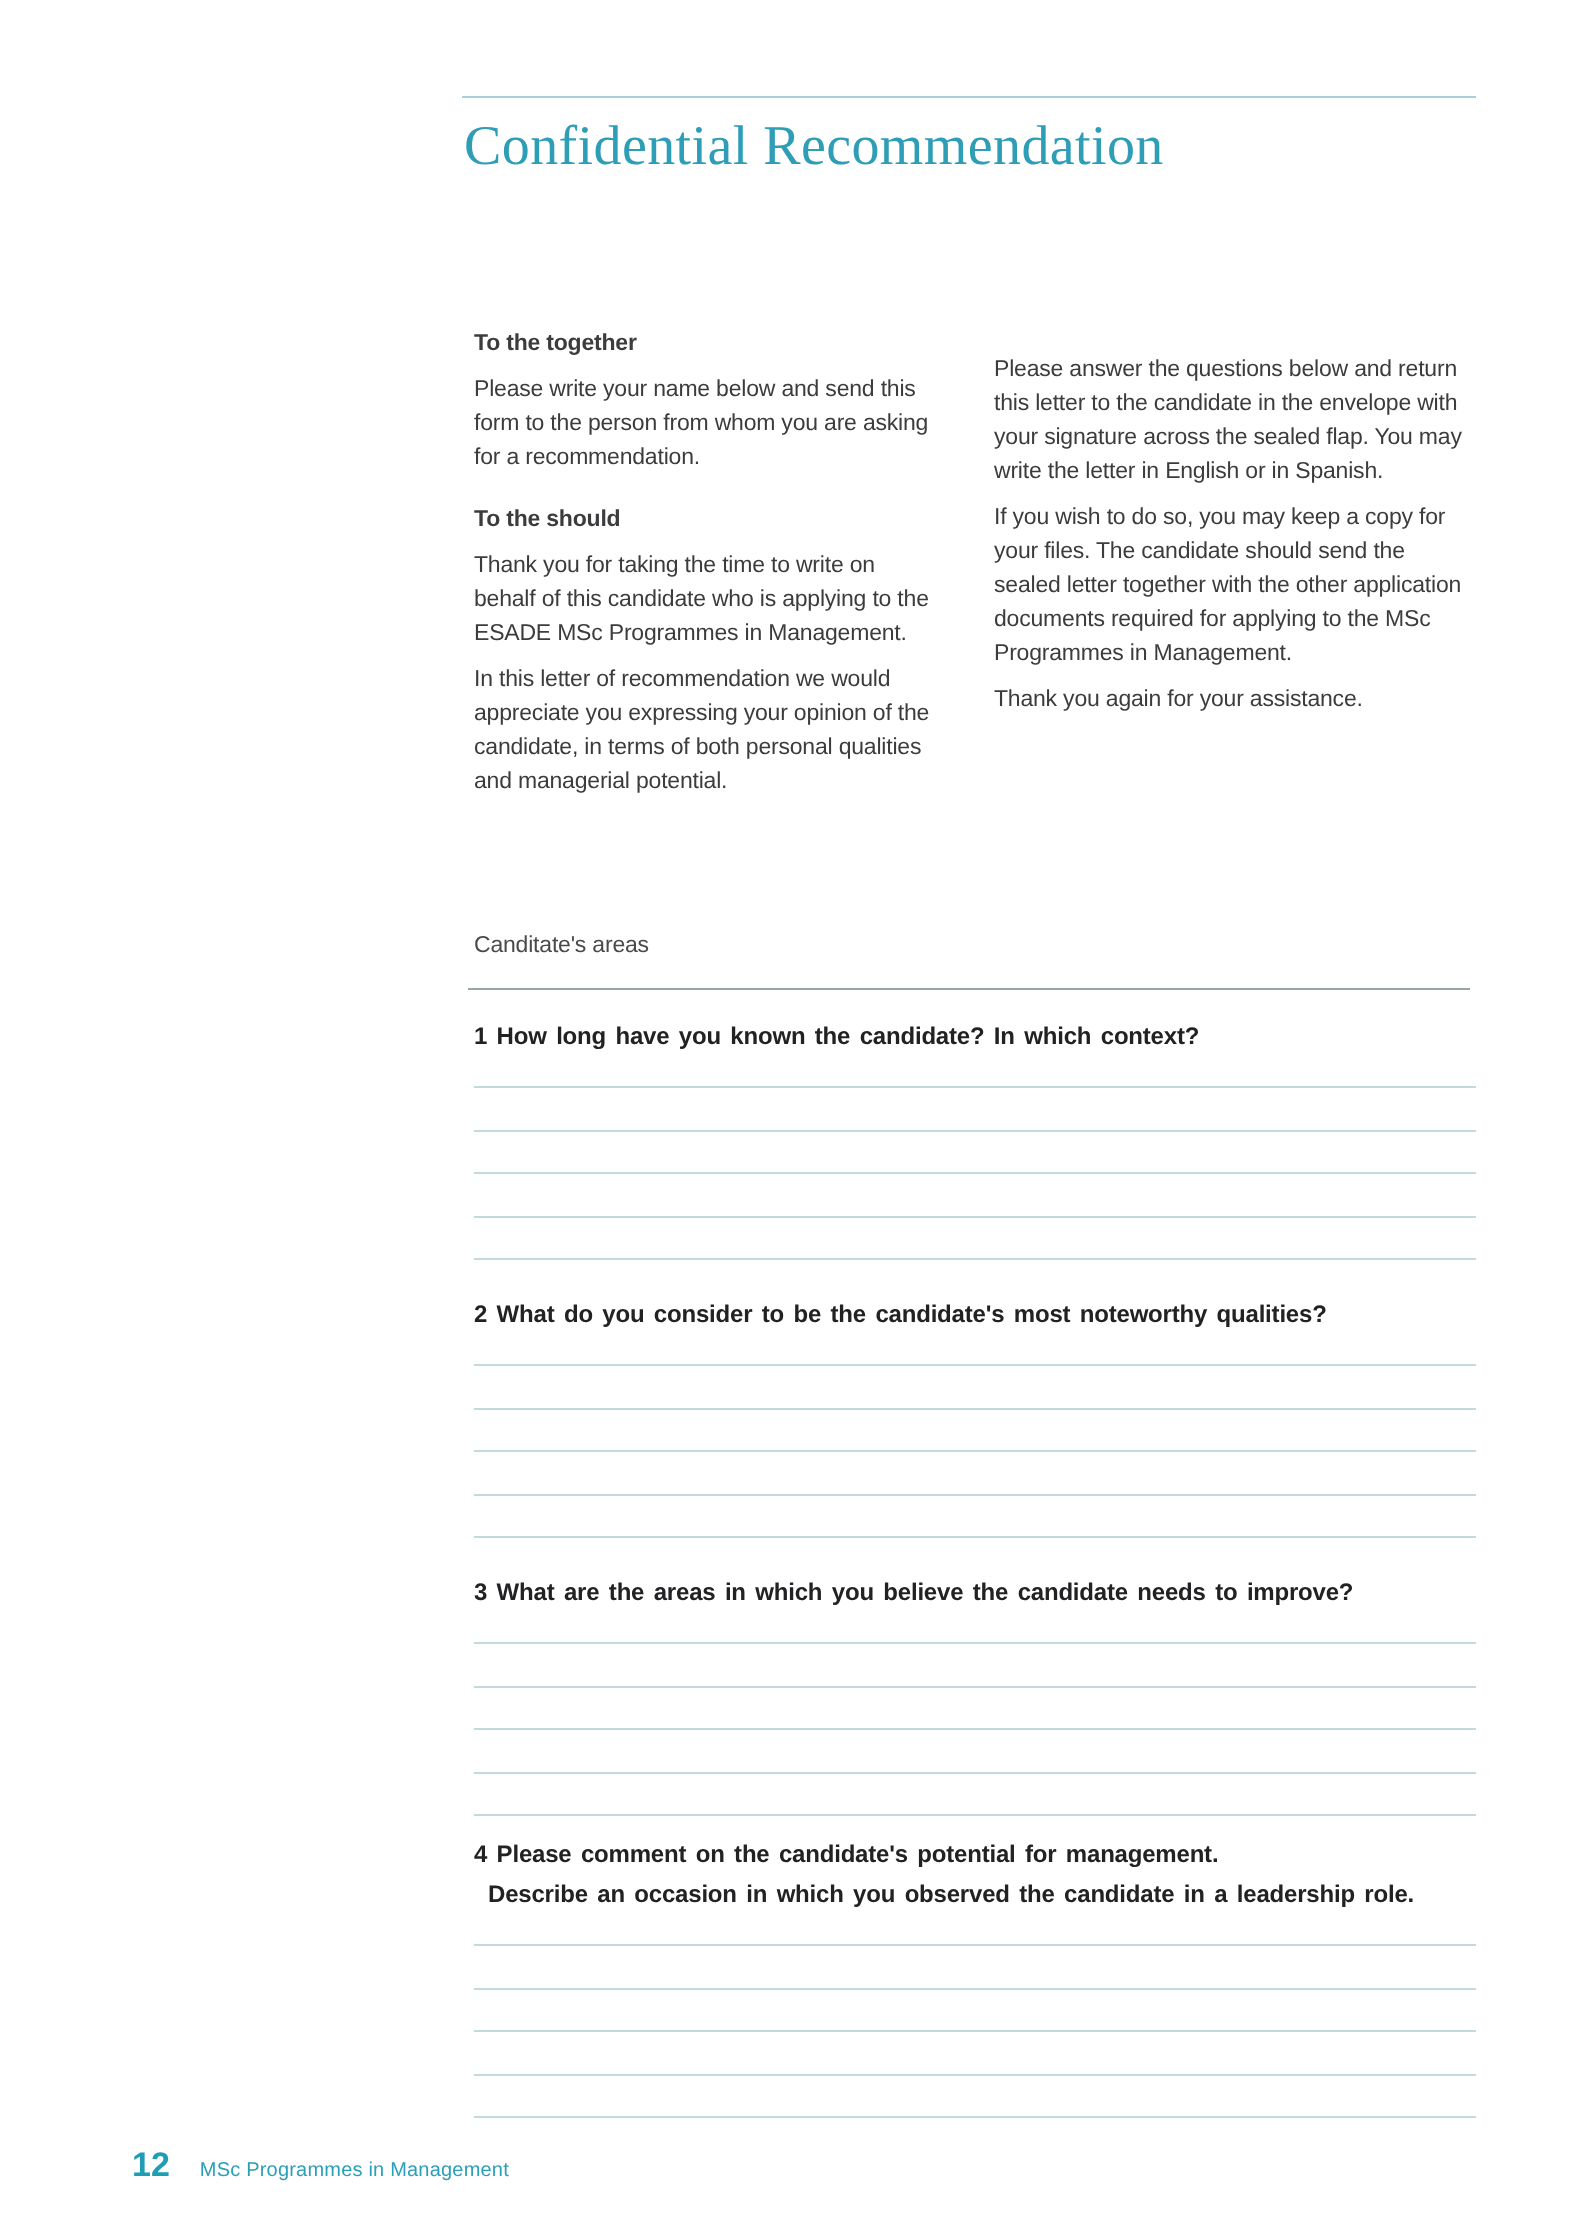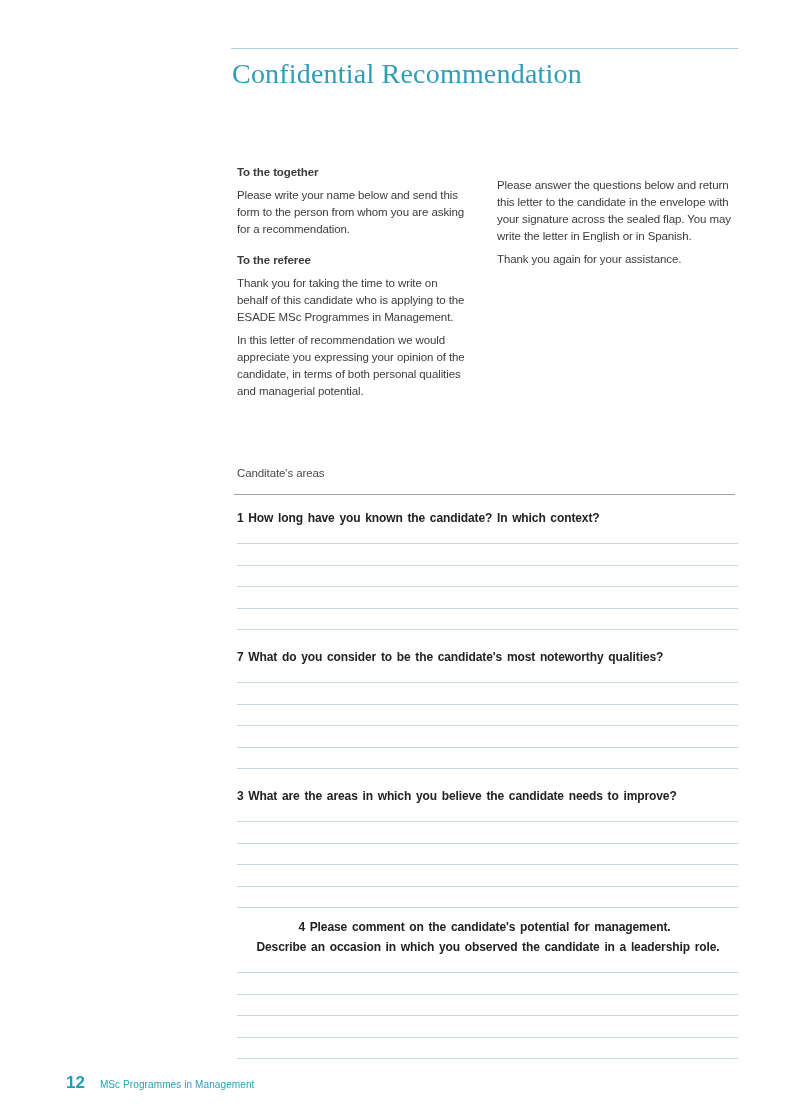--- a/index.html
+++ b/index.html
@@ -27,21 +27,21 @@
   .intro-heading { font-weight:bold; color:#2b2b2d; }
   .mt-gap { margin-top:8px; }
 
   
   .name-block { position:absolute; left:228px; top:458px; width:507px; }
   .name-label { font-size:11.5px; line-height:13px; color:#4a4a4c; letter-spacing:-0.1px; }
   .name-line  { margin-top:5px; border-bottom:1px solid #9aa3a6; height:1px; }
 
   
   .q-block { position:absolute; left:228px; width:507px; }
-  .q1 { top:502px; } .q2 { top:641px; } .q3 { top:780px; } .q4 { top:911px;text-align:center; }
+  .q1 { top:502px; } .q2 { top:641px; } .q3 { top:780px; } .q4 { top:911px; }
   .q-heading {
     font-size:12px; line-height:14px; font-weight:bold; color:#222224;
     word-spacing:1.5px; letter-spacing:-0.1px;
   }
   .q-heading.indent { padding-left:10px; }
   .lines { width:507px; }
   .line-row { height:21.5px; border-bottom:1px solid #c4d9dd; }
   .line-row:first-child { height:13px; }
 
   
@@ -54,48 +54,49 @@
 
 <div class="page">
 
   <div class="top-rule"></div>
 
   <h1 class="page-title">Confidential Recommendation</h1>
 
   <div class="intro-left">
     <p class="intro-heading">To the together</p>
     <p>Please write your name below and send this form to the person from whom you are asking for a recommendation.</p>
-    <p class="intro-heading mt-gap">To the referee</p>
+    <p class="intro-heading mt-gap">To the should</p>
     <p>Thank you for taking the time to write on behalf of this candidate who is applying to the ESADE MSc Programmes in Management.</p>
     <p>In this letter of recommendation we would appreciate you expressing your opinion of the candidate, in terms of both personal qualities and managerial potential.</p>
   </div>
 
   <div class="intro-right">
     <p>Please answer the questions below and return this letter to the candidate in the envelope with your signature across the sealed flap. You may write the letter in English or in Spanish.</p>
+    <p>If you wish to do so, you may keep a copy for your files. The candidate should send the sealed letter together with the other application documents required for applying to the MSc Programmes in Management.</p>
     <p>Thank you again for your assistance.</p>
   </div>
 
   <div class="name-block">
     <div class="name-label">Canditate's areas</div>
     <div class="name-line"></div>
   </div>
 
   <div class="q-block q1">
     <div class="q-heading">1 How long have you known the candidate? In which context?</div>
     <div class="lines">
       <div class="line-row"></div>
       <div class="line-row"></div>
       <div class="line-row"></div>
       <div class="line-row"></div>
       <div class="line-row"></div>
     </div>
   </div>
 
   <div class="q-block q2">
-    <div class="q-heading">7 What do you consider to be the candidate's most noteworthy qualities?</div>
+    <div class="q-heading">2 What do you consider to be the candidate's most noteworthy qualities?</div>
     <div class="lines">
       <div class="line-row"></div>
       <div class="line-row"></div>
       <div class="line-row"></div>
       <div class="line-row"></div>
       <div class="line-row"></div>
     </div>
   </div>
 
   <div class="q-block q3">

